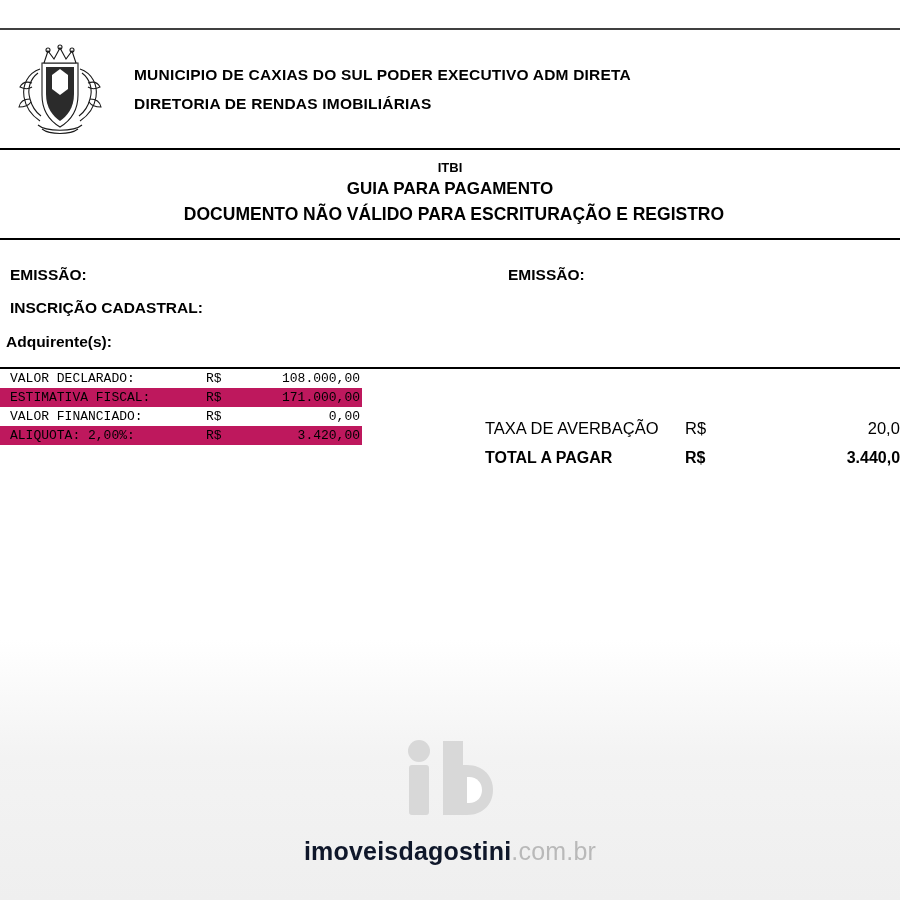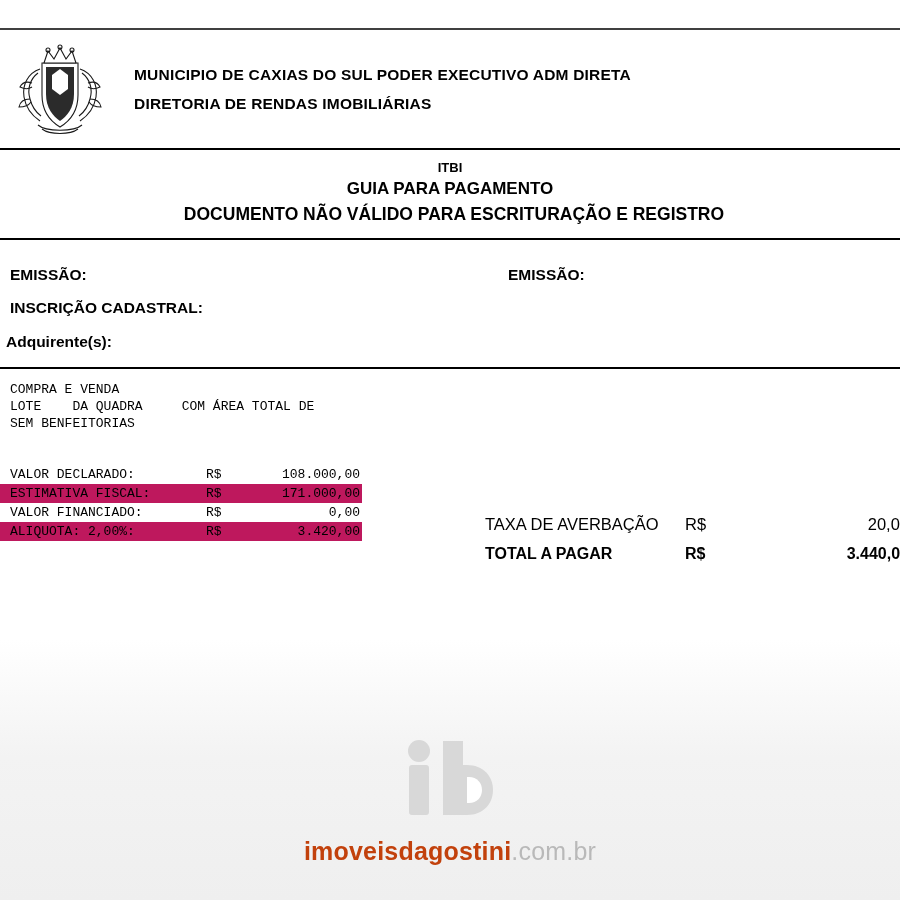--- a/index.html
+++ b/index.html
@@ -178,21 +178,21 @@
     margin: 0 auto 6px auto;
     display: block;
   }
   .wm-text {
     font-size: 25px;
     color: #b9b9b9;
     letter-spacing: 0.2px;
   }
   .wm-text .strong {
     font-weight: bold;
-    color: #c2410c;
+    color: #0f172a;
   }
 </style>
 </head>
 <body>
 
 <div class="page">
 
   <div class="doc-frame">
 
     <div class="header-row">
@@ -236,25 +236,20 @@
       <div class="t3">DOCUMENTO NÃO VÁLIDO PARA ESCRITURAÇÃO E REGISTRO</div>
     </div>
 
     <div class="fields-block">
       <div class="field f-numero">EMISSÃO:</div>
       <div class="field f-emissao">EMISSÃO:</div>
       <div class="field f-inscr">INSCRIÇÃO CADASTRAL:</div>
       <div class="field f-adq">Adquirente(s):</div>
     </div>
 
-    <div class="mono-block">
-      <div class="ml">COMPRA E VENDA</div>
-      <div class="ml">LOTE    DA QUADRA     COM ÁREA TOTAL DE</div>
-      <div class="ml">SEM BENFEITORIAS</div>
-    </div>
 
     <div class="values-area">
       <div class="val-rows">
 
         <div class="val-row">
           <span class="vr-label">VALOR DECLARADO:</span>
           <span class="vr-cur">R$</span>
           <span class="vr-num">108.000,00</span>
         </div>
 

